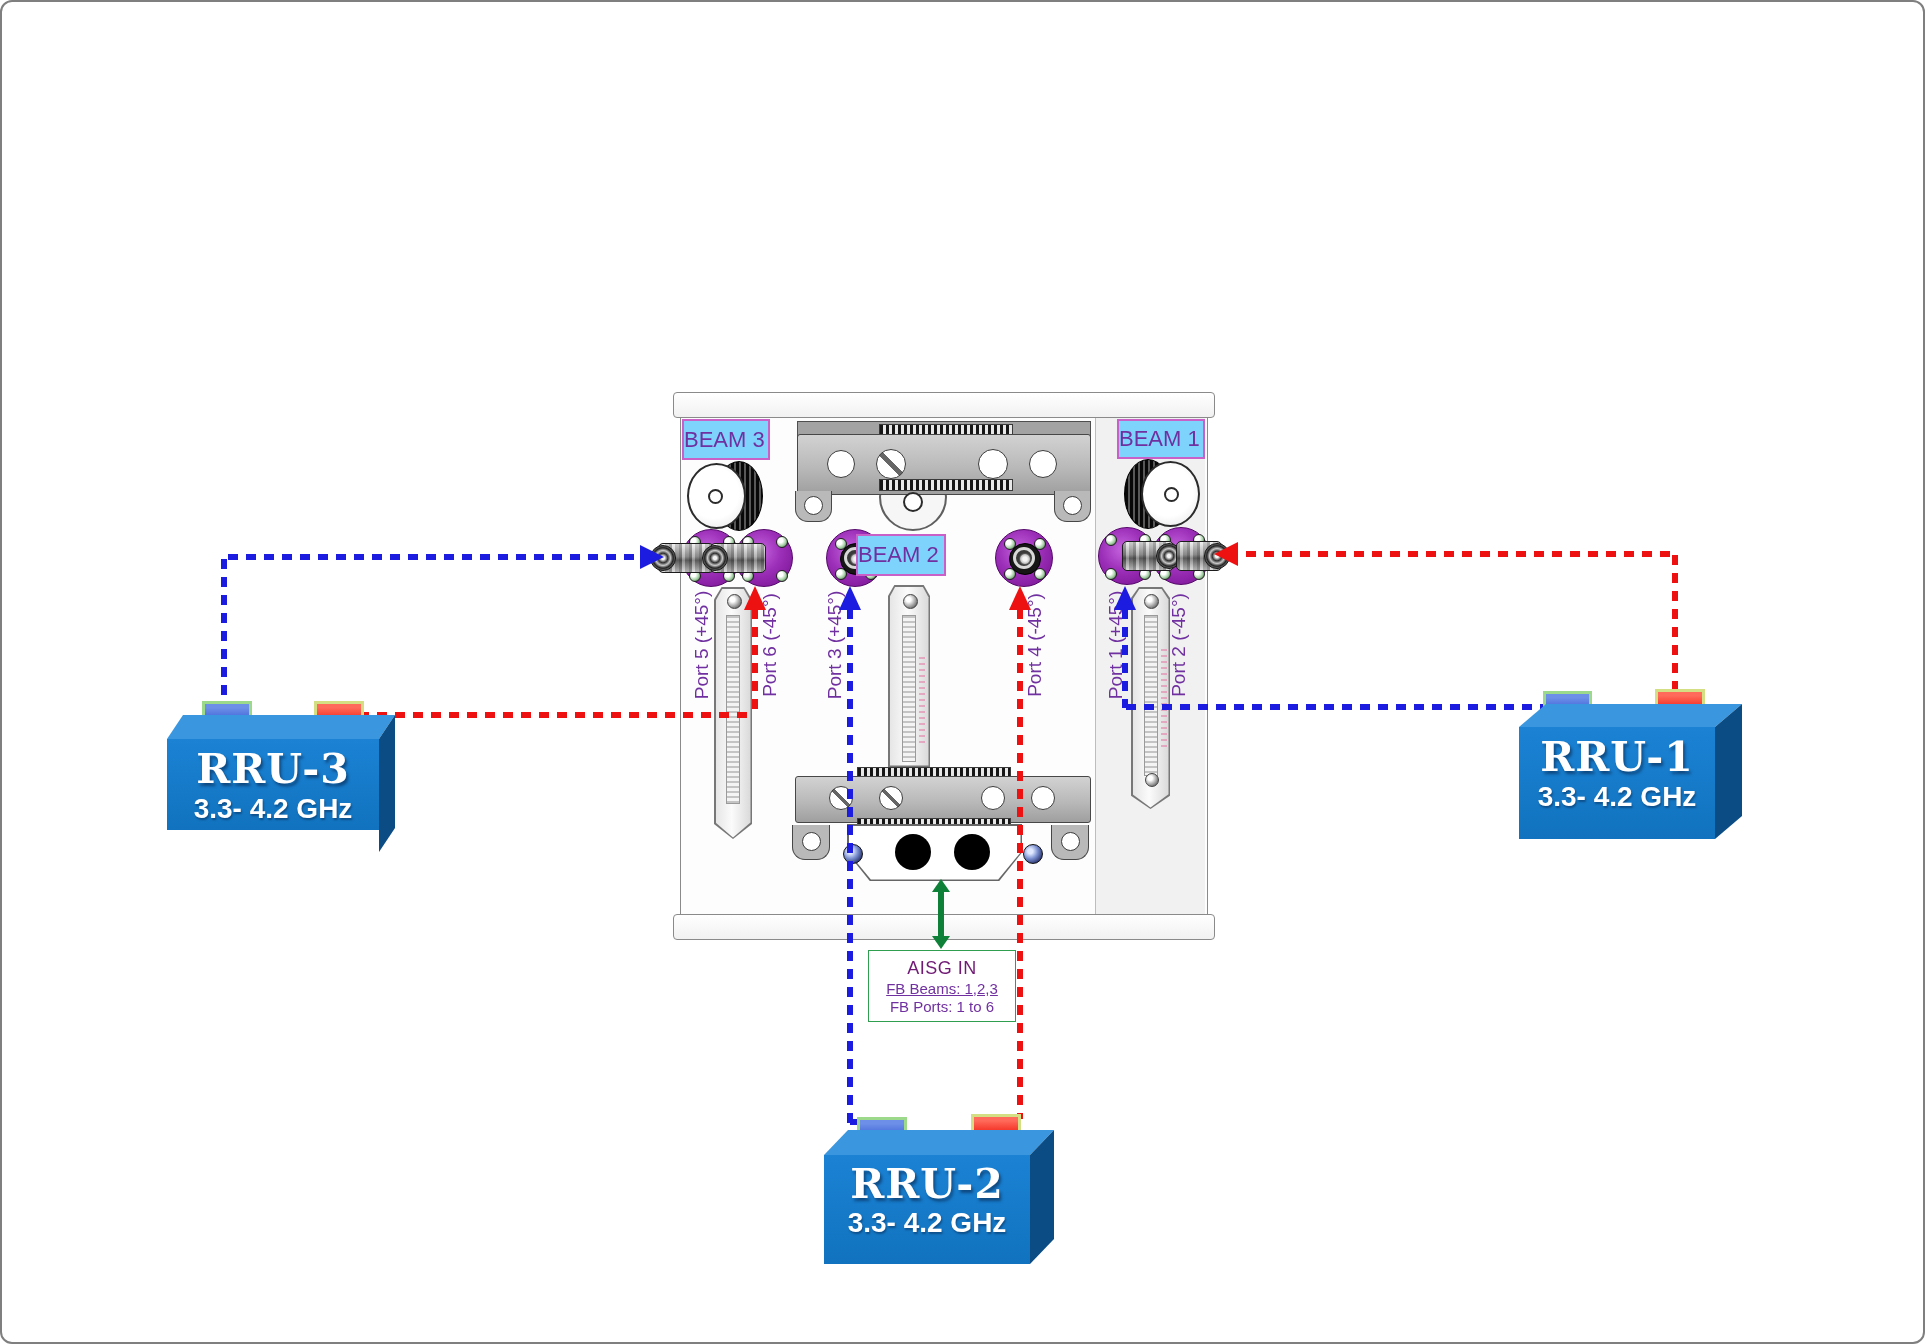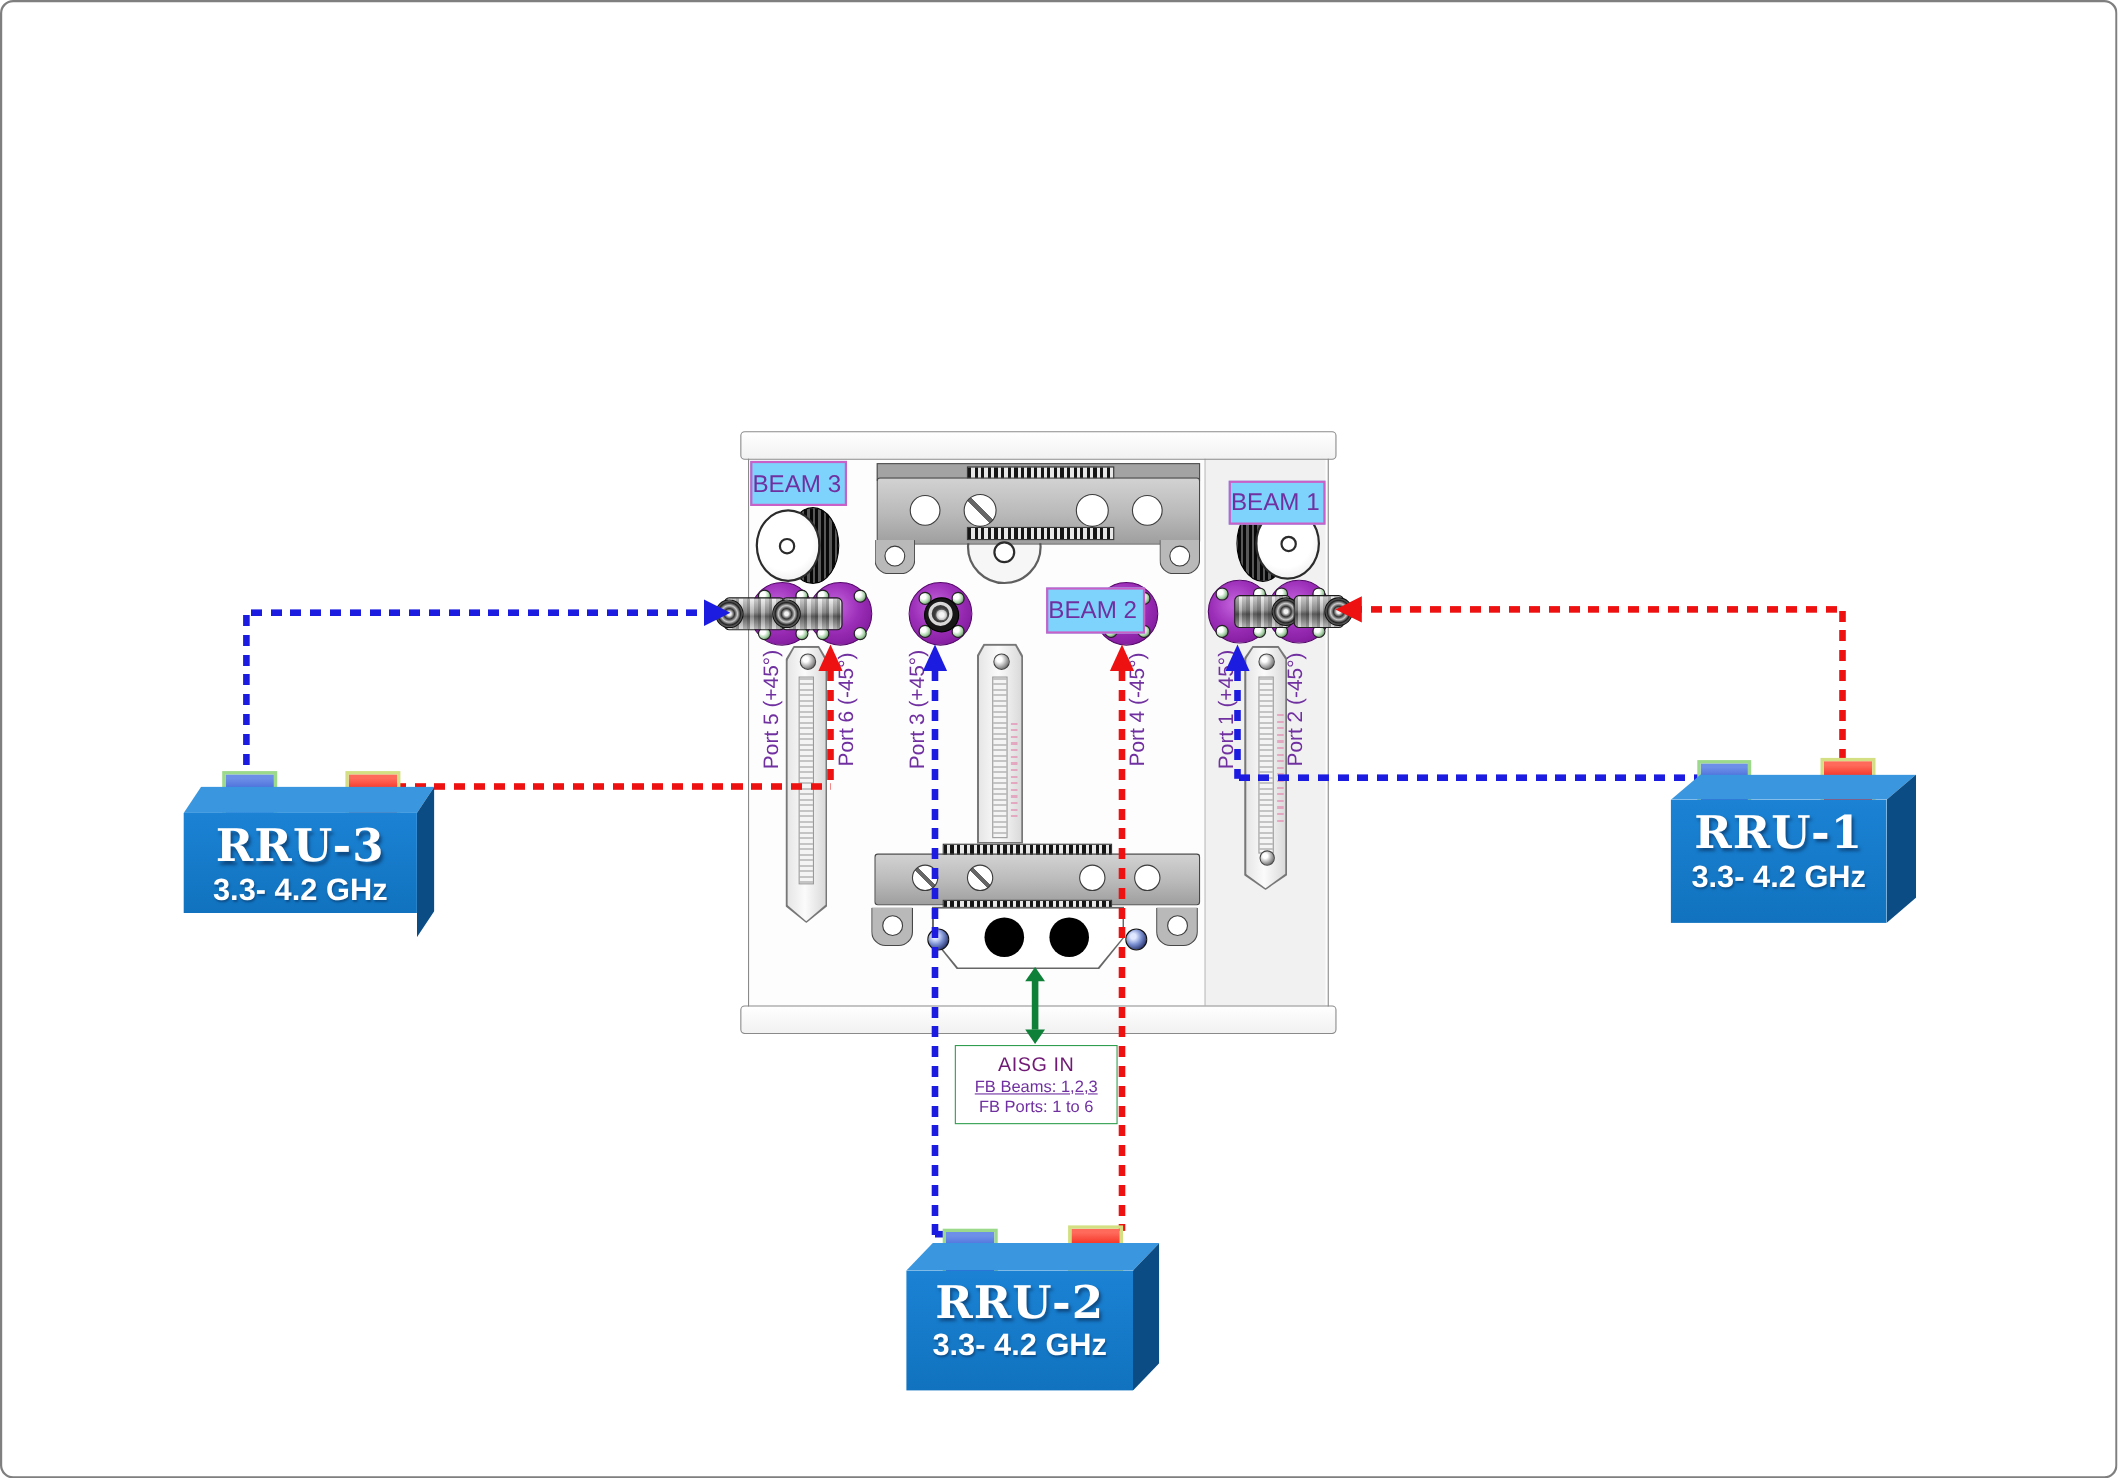--- a/index.html
+++ b/index.html
@@ -257,24 +257,24 @@
     <div class="abs barrel" style="left:1120px;top:539px;width:50px;">
       <span class="tipface" style="right:-9px;top:1px;"></span>
     </div>
     <div class="abs barrel" style="left:1174px;top:539px;width:44px;">
       <span class="tipface" style="right:-9px;top:1px;"></span>
     </div>
 
     <div class="abs beambox" style="left:680px;top:417px;width:84px;height:37px;">
         <span>BEAM 3</span>
       </div>
-    <div class="abs beambox" style="left:949px;top:532px;width:86px;height:38px;">
+    <div class="abs beambox" style="left:854px;top:532px;width:86px;height:38px;">
         <span>BEAM 2</span>
       </div>
-    <div class="abs beambox" style="left:1115px;top:417px;width:84px;height:36px;margin-top:18px;">
+    <div class="abs beambox" style="left:1115px;top:417px;width:84px;height:36px;">
         <span>BEAM 1</span>
       </div>
 
     <div class="abs plabel" style="left:640px;top:632px;">Port 5 (+45°)</div>
     <div class="abs plabel" style="left:708px;top:632px;">Port 6 (-45°)</div>
     <div class="abs plabel" style="left:773px;top:632px;">Port 3 (+45°)</div>
     <div class="abs plabel" style="left:973px;top:632px;">Port 4 (-45°)</div>
     <div class="abs plabel" style="left:1054px;top:632px;">Port 1 (+45°)</div>
     <div class="abs plabel" style="left:1117px;top:632px;">Port 2 (-45°)</div>
 

